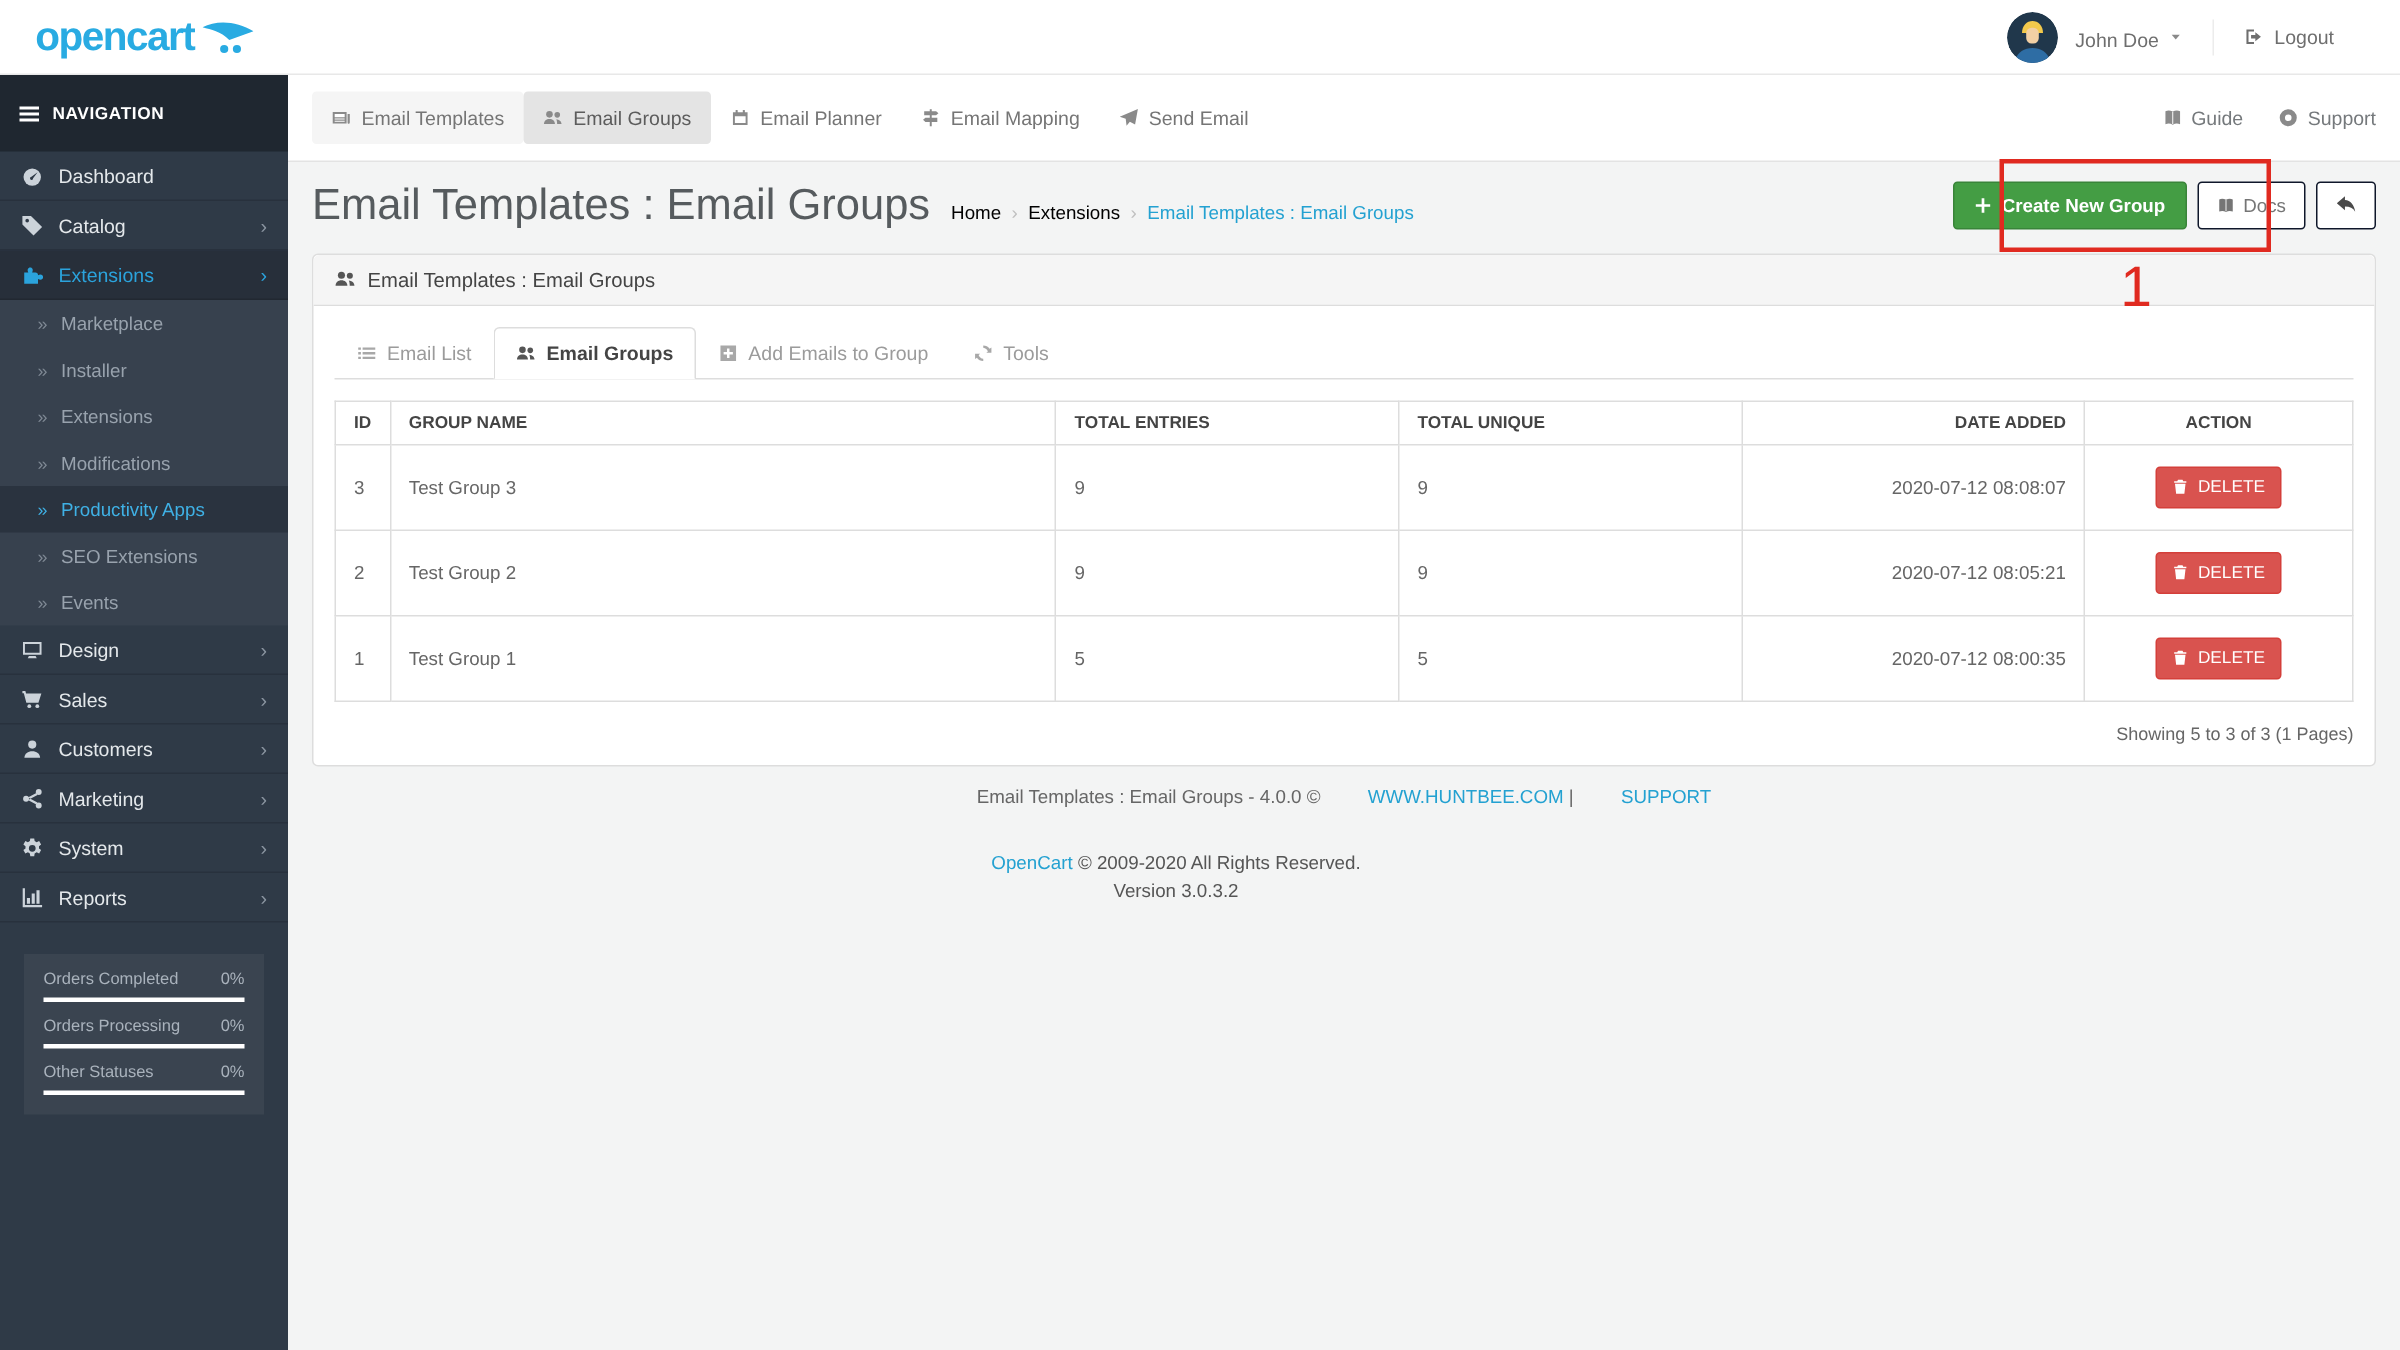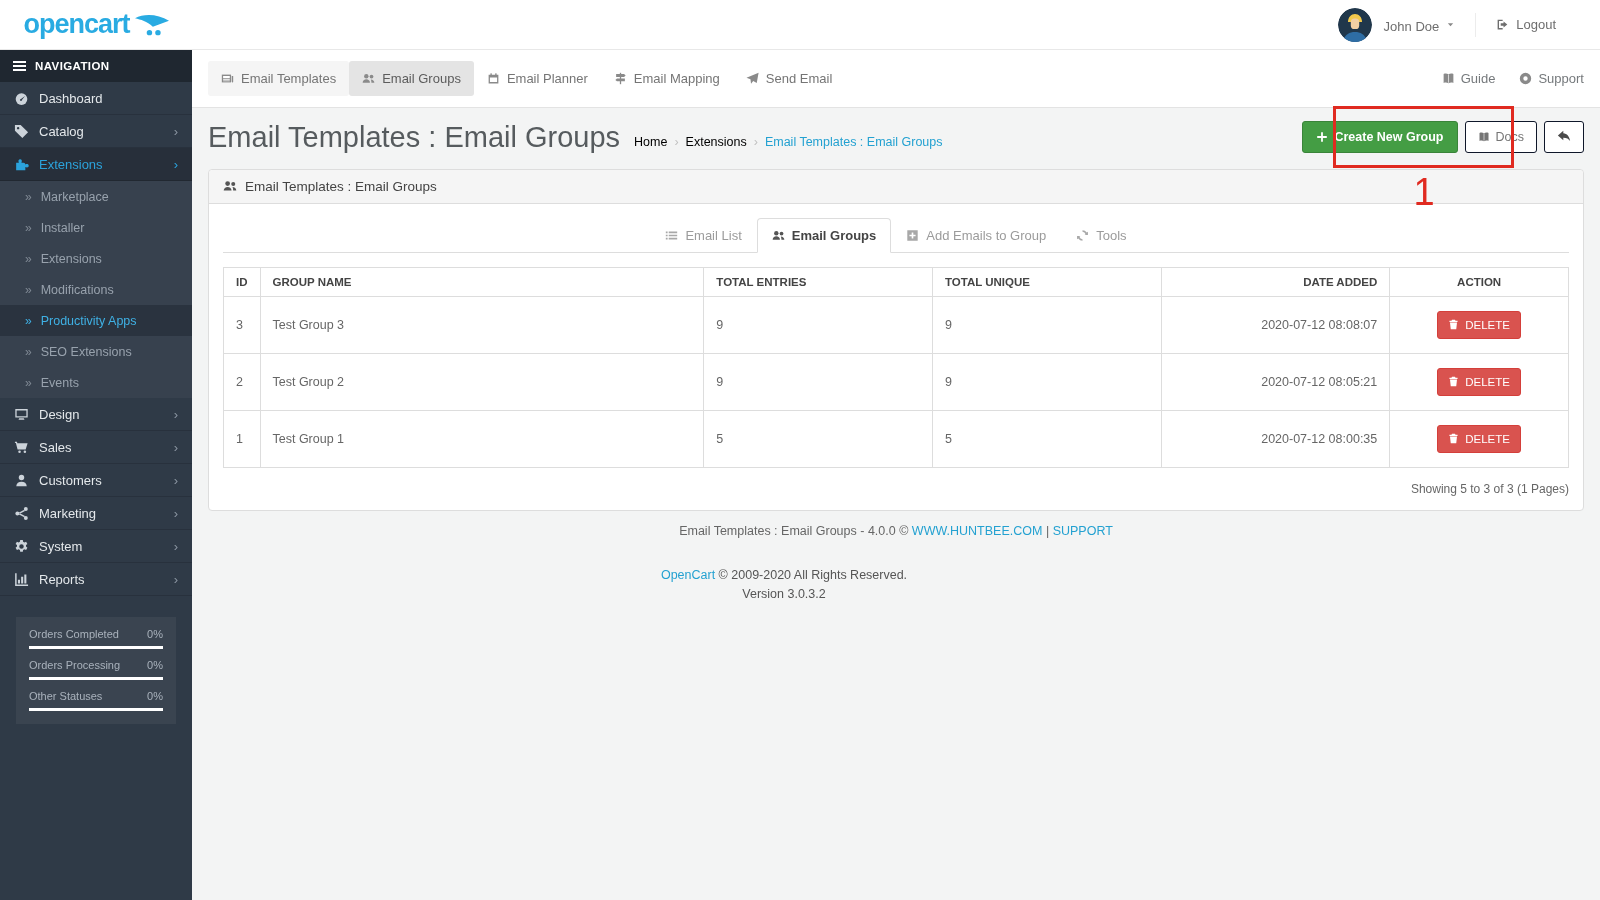--- a/index.html
+++ b/index.html
@@ -20,21 +20,21 @@
   .user-zone { margin-left:auto; display:flex; align-items:center; padding-right:44px; }
   .avatar { width:34px; height:34px; border-radius:50%; overflow:hidden; cursor:pointer; }
   .uname { font-size:13px; color:#6e6e6e; margin:4px 7px 0 12px; cursor:pointer; }
   .caret { width:9px; height:9px; fill:#8a8a8a; }
   .uz-sep { width:1px; height:24px; background:#ececec; margin:0 20px; }
   .logout { display:flex; align-items:center; gap:7px; font-size:13px; color:#6e6e6e; cursor:pointer; }
   .logout .ic { width:13px; height:13px; }
 
   
   .sidebar { position:absolute; left:0; top:50px; width:192px; bottom:0; background:var(--sidebar,#2f3a47); z-index:10; }
-  .nav-head { height:32px; background:#1f2730; display:flex; align-items:center; gap:9px;
+  .nav-head { height:51px; background:#1f2730; display:flex; align-items:center; gap:9px;
     padding:0 13px; font-size:11.5px; font-weight:bold; color:#fff; letter-spacing:.4px; }
   .burger { display:inline-flex; flex-direction:column; gap:2px; }
   .burger span { width:13px; height:2px; background:#fff; }
   .side-item { height:33px; display:flex; align-items:center; gap:10px; padding:0 14px;
     font-size:13px; color:#e4e8eb; border-bottom:1px solid rgba(0,0,0,.14); cursor:pointer; }
   .side-item .ic { width:15px; height:15px; color:#ccd3da; }
   .side-item .chev { margin-left:auto; color:#8b95a1; font-size:13px; line-height:1; }
   .side-item.active { background:#272f3a; color:#2ba3dc; }
   .side-item.active .ic, .side-item.active .chev { color:#2ba3dc; }
   .submenu { background:#37414e; }
@@ -72,42 +72,42 @@
     font-family:"Liberation Sans",sans-serif; }
   .btn .ic { width:12px; height:12px; }
   .btn-green { background:var(--green,#449d44); border-color:#398439; color:#fff; font-weight:bold; padding:8px 13px; }
   .btn-icon { padding:8px 12px; color:#4a4a4a; }
 
   .panel { margin:0 16px; background:#fff; border:1px solid #ddd; border-radius:4px; }
   .panel-head { display:flex; align-items:center; gap:8px; padding:9px 14px; background:#f5f5f5;
     border-bottom:1px solid #ddd; border-radius:4px 4px 0 0; font-size:13.5px; color:#444; }
   .panel-head .ic { color:#555; }
   .panel-body { padding:14px; }
-  .ptabs { display:flex; border-bottom:1px solid #ddd; margin-bottom:14px;justify-content:center; }
+  .ptabs { display:flex; border-bottom:1px solid #ddd; margin-bottom:14px; }
   .ptab { display:flex; align-items:center; gap:7px; padding:9px 14px; font-size:13px; color:#9b9b9b;
     border:1px solid transparent; margin-bottom:-1px; cursor:pointer; }
   .ptab .ic { width:13px; height:13px; color:#a8a8a8; }
   .ptab.active { background:#fff; border-color:#ddd #ddd #fff; border-radius:4px 4px 0 0;
     color:#444; font-weight:bold; }
   .ptab.active .ic { color:#555; }
 
   table.grid { width:100%; border-collapse:collapse; }
   .grid th { border:1px solid #ddd; padding:8px 12px; font-size:11.5px; color:#444; text-align:left;
     font-weight:bold; }
   .grid td { border:1px solid #ddd; padding:14px 12px; font-size:12.5px; color:#666; }
   .grid th.r, .grid td.r { text-align:right; }
   .grid th.c, .grid td.c { text-align:center; }
   .btn-del { display:inline-flex; align-items:center; gap:6px; padding:7px 10px; font-size:11.5px;
     background:var(--red,#d9534f); border:1px solid #d43f3a; color:#fff; border-radius:3px; cursor:pointer;
     font-family:"Liberation Sans",sans-serif; }
   .btn-del .ic { width:11px; height:11px; }
   .showing { margin-top:14px; text-align:right; font-size:12px; color:#666; }
 
   .mod-footer { margin-top:13px; text-align:center; font-size:12.5px; color:#666; }
-  .mod-footer a { color:var(--accent,#23a1d1); }
+  .mod-footer a { color:var(--accent,#23a1d1);margin-left:28px; }
   .copyright { position:relative; width:1568px; margin:28px 0 0 -192px; text-align:center;
     font-size:12.5px; color:#555; line-height:1.55; }
   .copyright a { color:var(--accent,#23a1d1); }
 
   
   .anno-box { position:absolute; left:1333px; top:106px; width:181px; height:62px;
     border:3px solid var(--annotation,#e02a20); z-index:50; pointer-events:none; }
   .anno-num { position:absolute; left:1398px; top:171px; width:52px; text-align:center;
     font-size:38px; color:var(--annotation,#e02a20); z-index:50; pointer-events:none; }
 </style>

